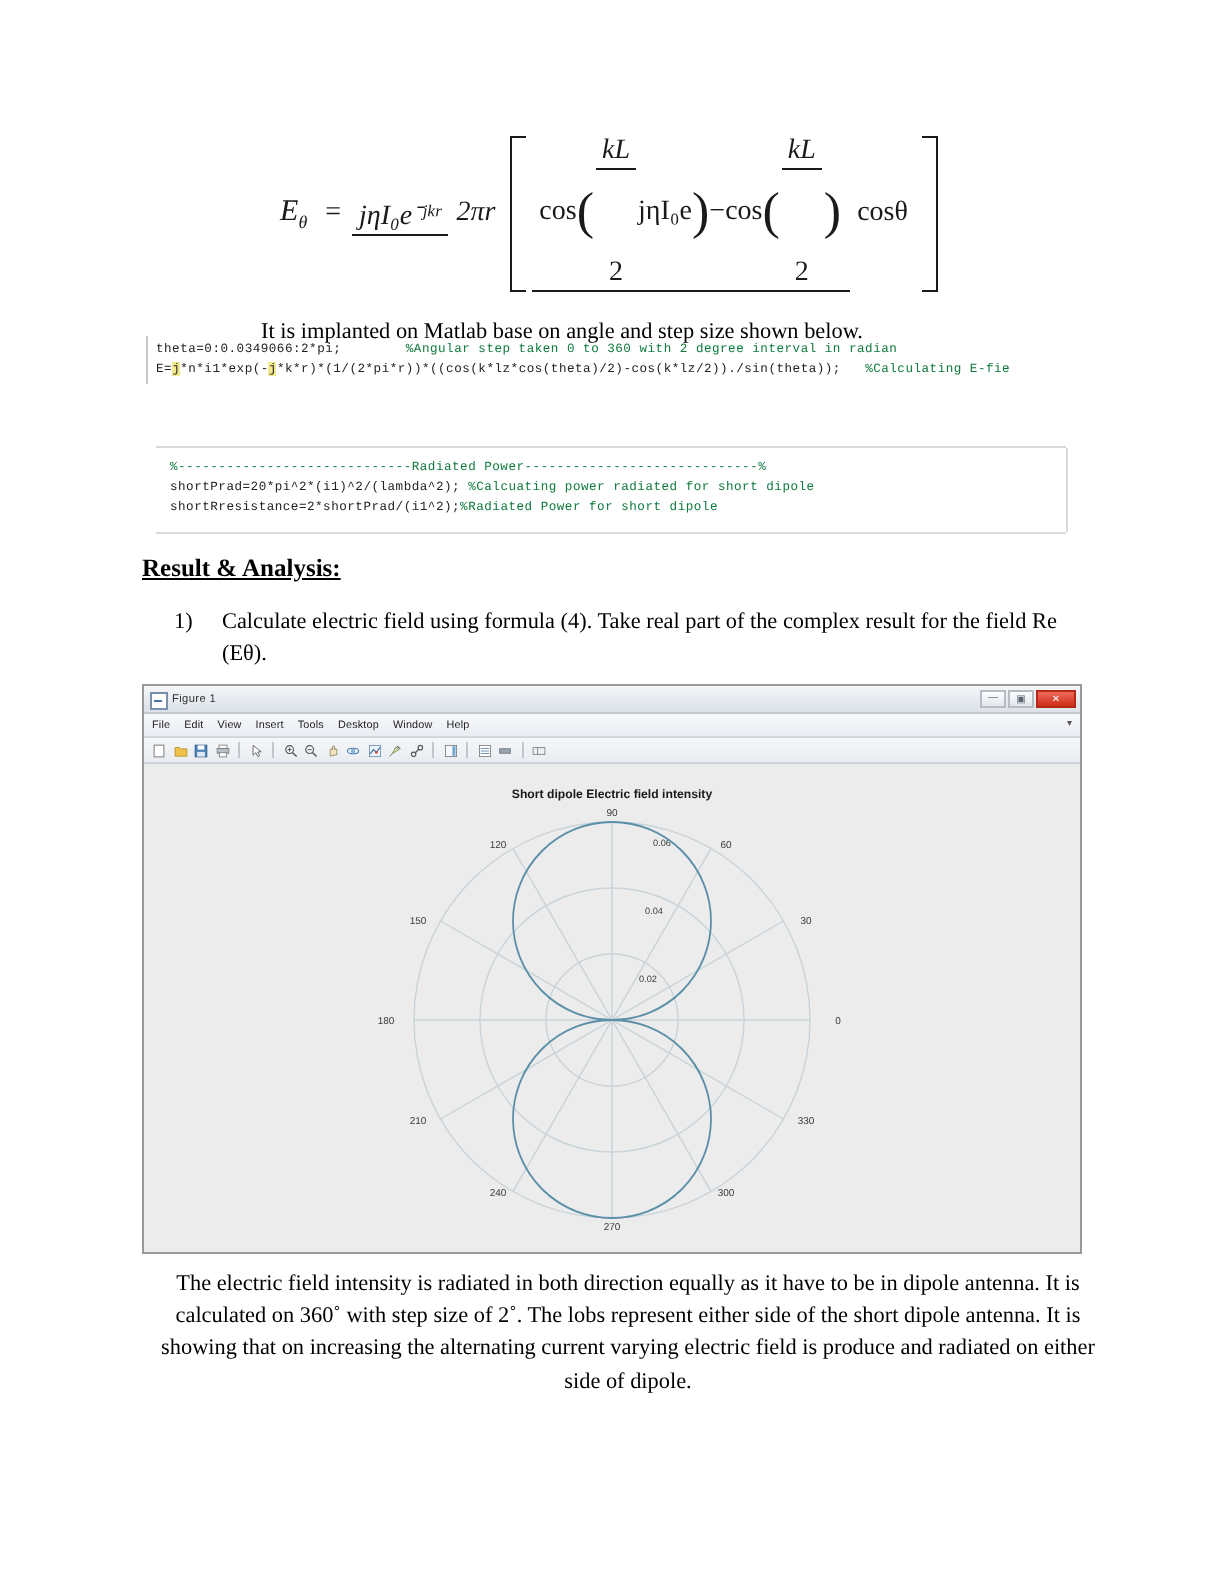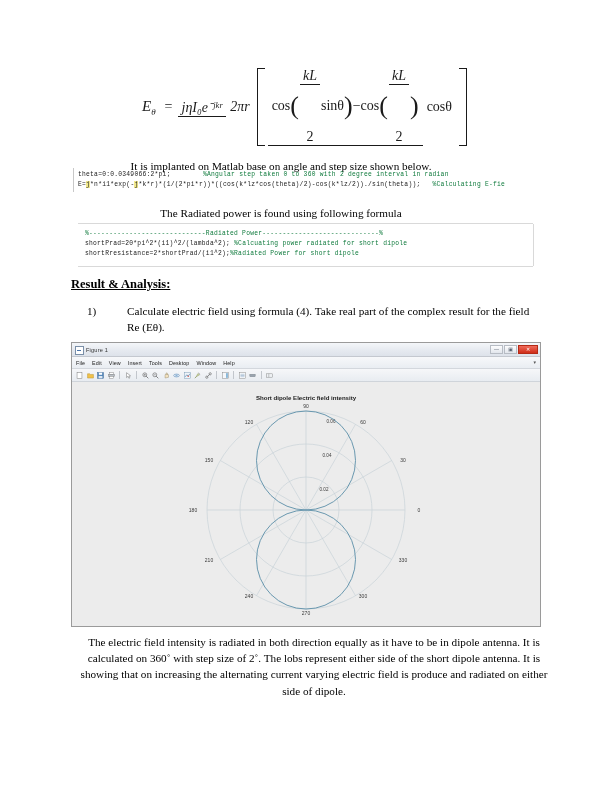--- a/index.html
+++ b/index.html
@@ -160,21 +160,21 @@
     font-size: 11.2px;
     line-height: 15.5px;
   }
   .list-item .marker {
     position: absolute;
     left: 0; top: 0;
     width: 22px;
   }
   .list-item .list-text {
     display: block;
-    margin-left: 40px;
+    margin-left: 24px;
   }
 
   
   .fig-window {
     position: absolute;
     left: 71px; top: 342px;
     width: 470px; height: 285px;
     background: #ececec;
     border: 1px solid #9a9a9a;
     box-sizing: border-box;
@@ -328,38 +328,37 @@
       <span class="frac">
         <span class="num it">jηI₀e⁻ʲᵏʳ</span>
         <span class="den it">2πr</span>
       </span>
       <span class="bracket-l"></span>
       <span class="frac">
         <span class="num">
           <span>cos</span><span class="paren">(</span><span class="bigfrac">
               <span class="num it">kL</span>
               <span class="den">2</span>
-            </span><span>sinθ</span><span class="paren">)</span><span>−</span><span>cos</span><span class="paren">(</span><span class="bigfrac">
+            </span><span>jηI₀e</span><span class="paren">)</span><span>−</span><span>cos</span><span class="paren">(</span><span class="bigfrac">
               <span class="num it">kL</span>
               <span class="den">2</span>
             </span><span class="paren">)</span>
         </span>
         <span class="den">cosθ</span>
       </span>
       <span class="bracket-r"></span>
     </span>
   </div>
 
   <div class="para para-implanted">It is implanted on Matlab base on angle and step size shown below.</div>
 
   <div class="code-divider-left"></div>
   <div class="code-block code-1"><span>theta=0:0.0349066:2*pi;</span><span>        </span><span class="cmt">%Angular step taken 0 to 360 with 2 degree interval in radian</span>
 <span>E=</span><span class="kw">j</span><span>*n*i1*exp(-</span><span class="kw">j</span><span>*k*r)*(1/(2*pi*r))*((cos(k*lz*cos(theta)/2)-cos(k*lz/2))./sin(theta));</span><span>   </span><span class="cmt">%Calculating E-fie</span></div>
 
-  <div class="para para-radiated">The Radiated power is found using following formula</div>
 
   <div class="code-rule-top"></div>
   <div class="code-vert"></div>
   <div class="code-rule-bot"></div>
   <div class="code-block code-2"><span class="cmt">%-----------------------------Radiated Power-----------------------------%</span>
 <span>shortPrad=20*pi^2*(i1)^2/(lambda^2);</span> <span class="cmt">%Calcuating power radiated for short dipole</span>
 <span>shortRresistance=2*shortPrad/(i1^2);</span><span class="cmt">%Radiated Power for short dipole</span></div>
 
   <div class="heading">Result &amp; Analysis:</div>
 

